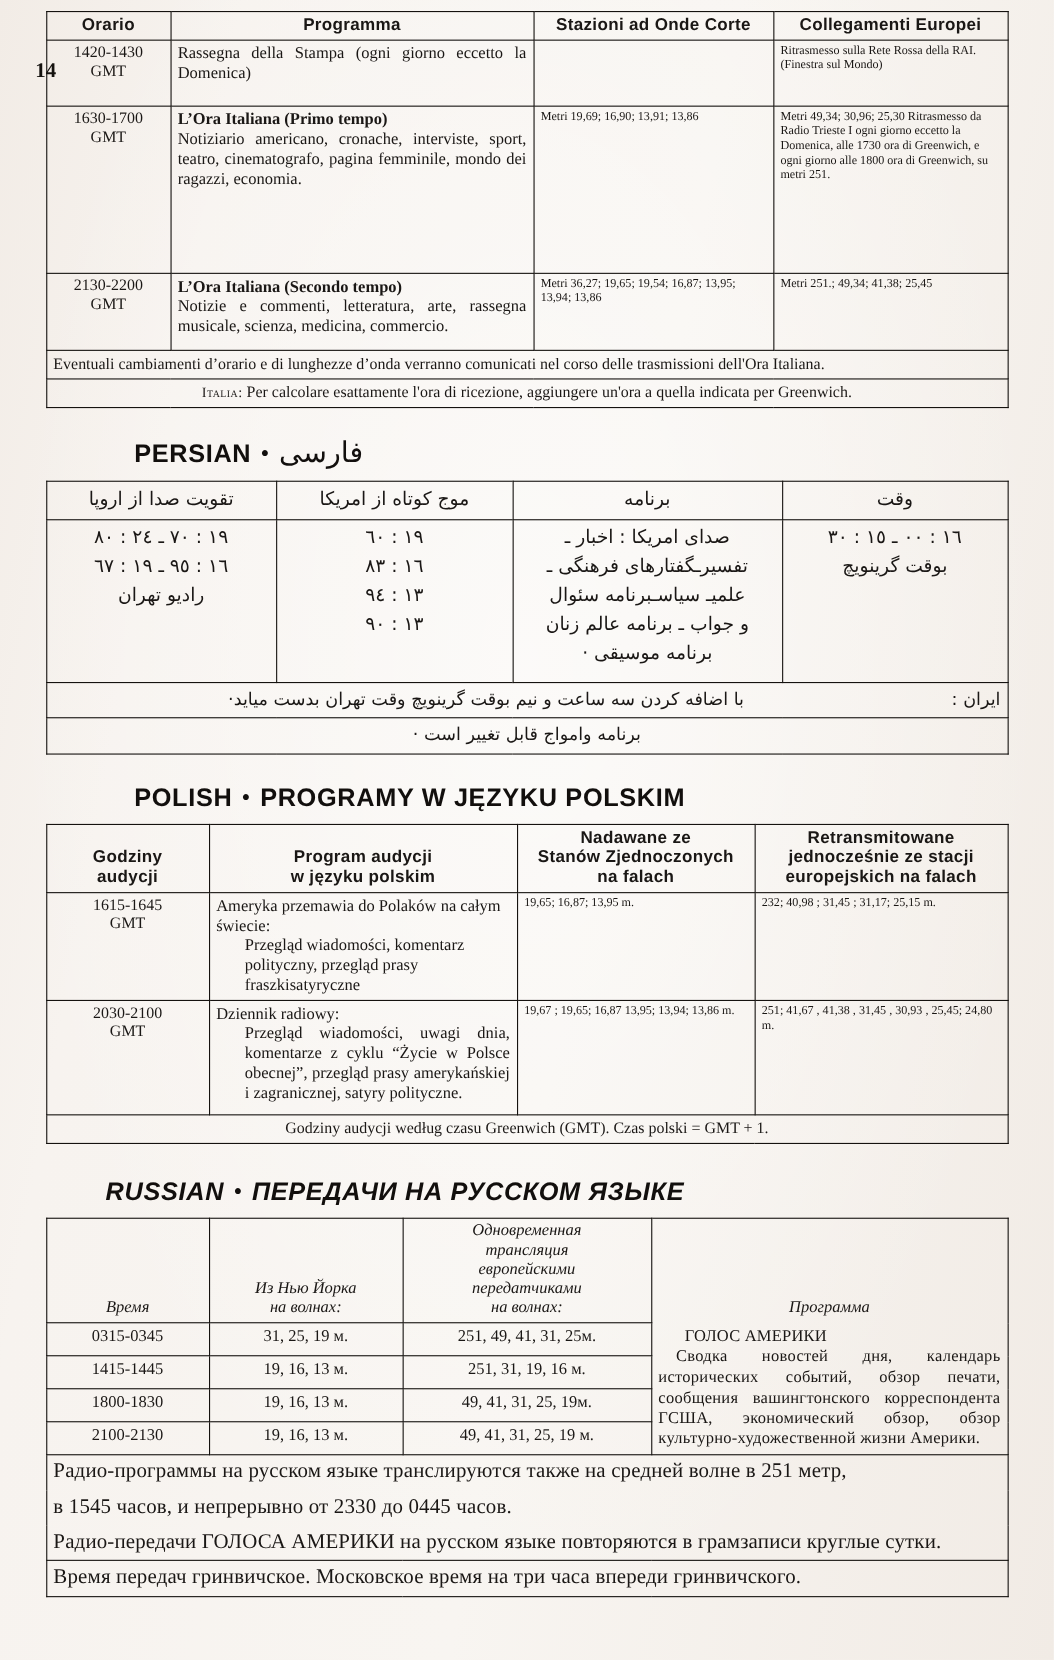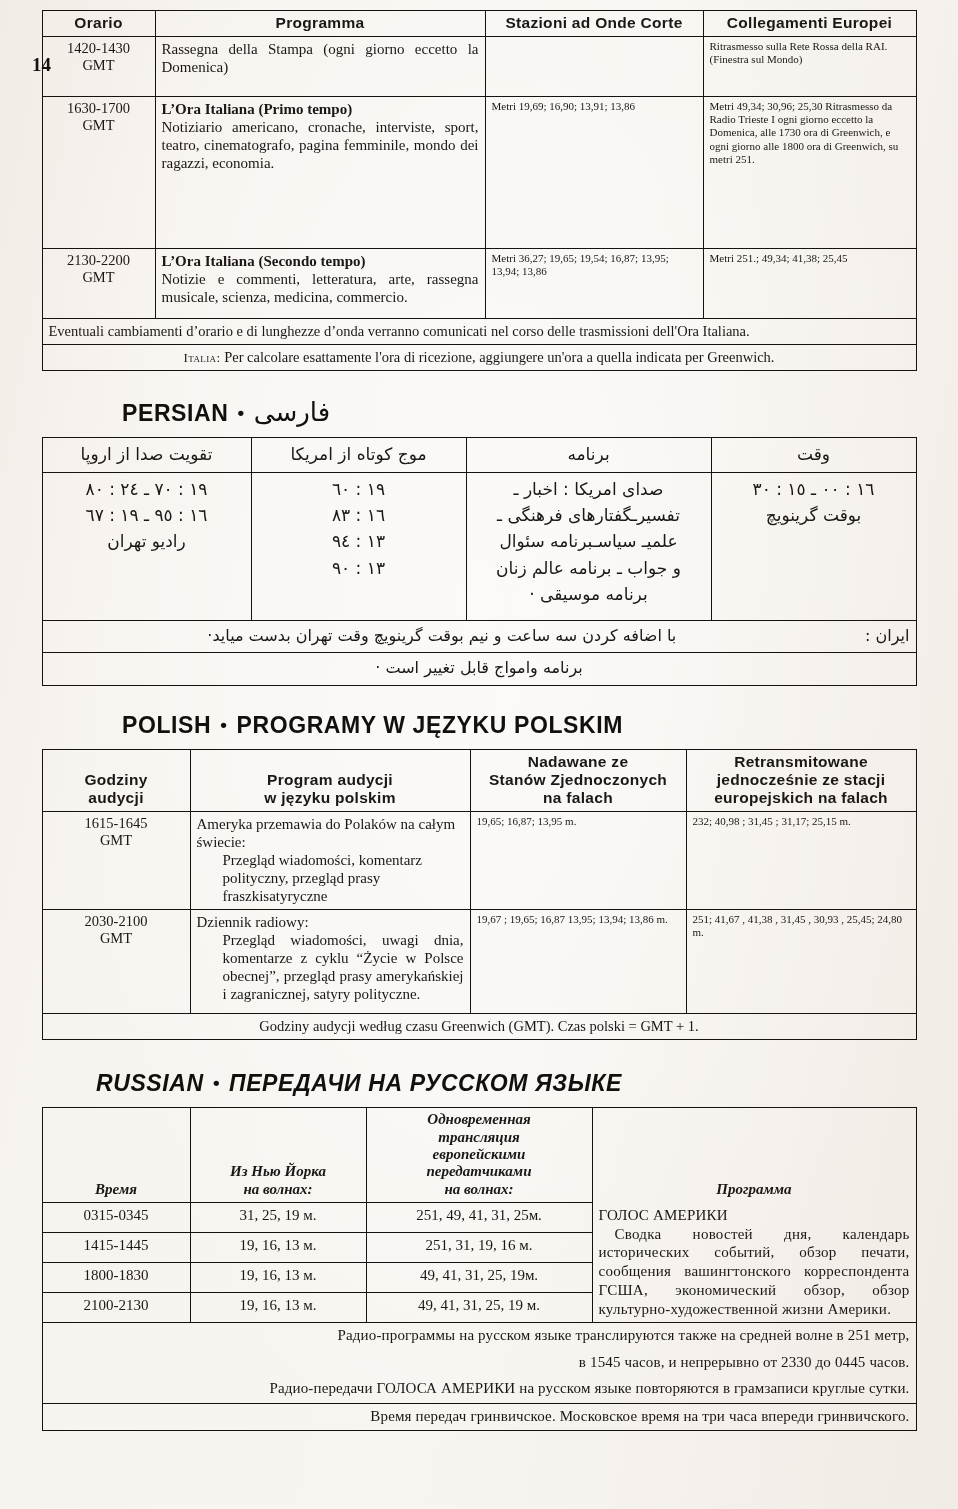--- a/index.html
+++ b/index.html
@@ -145,43 +145,43 @@
   .fa-note .lbl { float: right; padding-left: 30px; }
 
   
   .ru-table th, .ru-table td {
     font-family: "Liberation Serif", serif;
     font-size: 15px;
     line-height: 1.25;
   }
   .ru-table th {
     font-style: italic;
-    font-weight: bold;
+    font-weight: normal;
     text-align: center;
     vertical-align: bottom !important;
     padding-bottom: 4px;
     line-height: 1.16;
   }
   .ru-time, .ru-wave {
     text-align: center;
     padding-top: 6px;
     padding-bottom: 6px;
     font-size: 15px;
   }
   .ru-prog {
     padding: 2px 8px 4px 8px;
     font-size: 15px;
     line-height: 1.3;
     text-align: justify;
   }
-  .ru-prog .ttl { display: block; letter-spacing: 0.2px; }
+  .ru-prog .ttl { display: block; letter-spacing: 0.2px; margin-left: 24px; }
   .ru-prog .body { display: block; text-indent: 16px; letter-spacing: 0.25px; font-family: Liberation Serif, serif; }
   .ru-note td {
-    text-align: right;
-    font-size: 15px;
+    text-align: left;
+    font-size: 19px;
     line-height: 1.3;
     padding: 3px 8px 4px 8px;
     letter-spacing: 0.15px;
   }
   .nb { border-bottom: none !important; }
   .nt { border-top: none !important; }
 </style>
 </head>
 <body>
 

